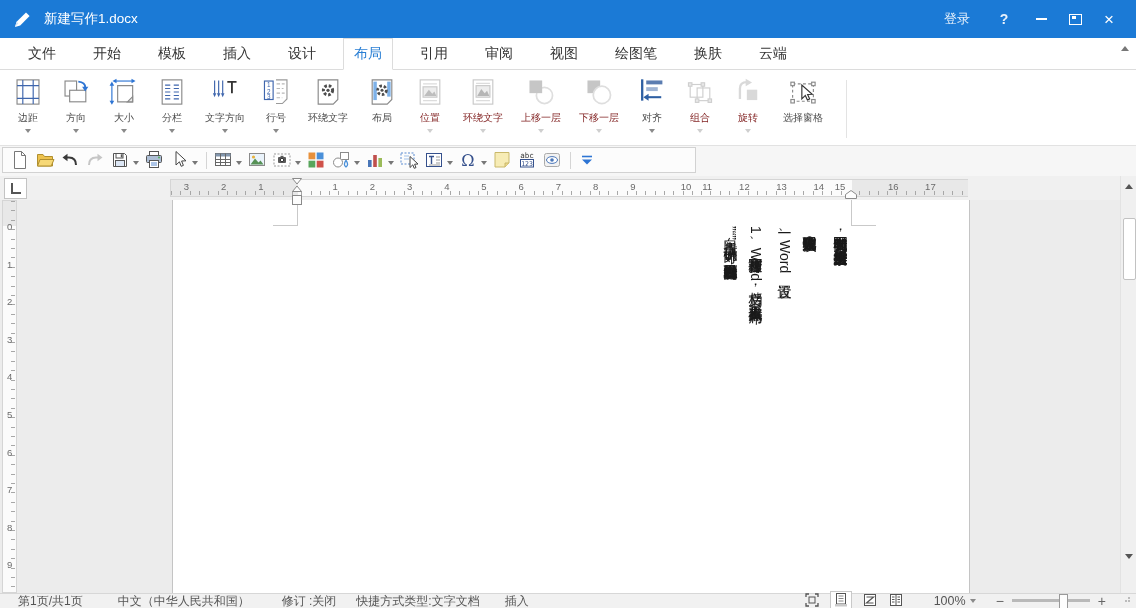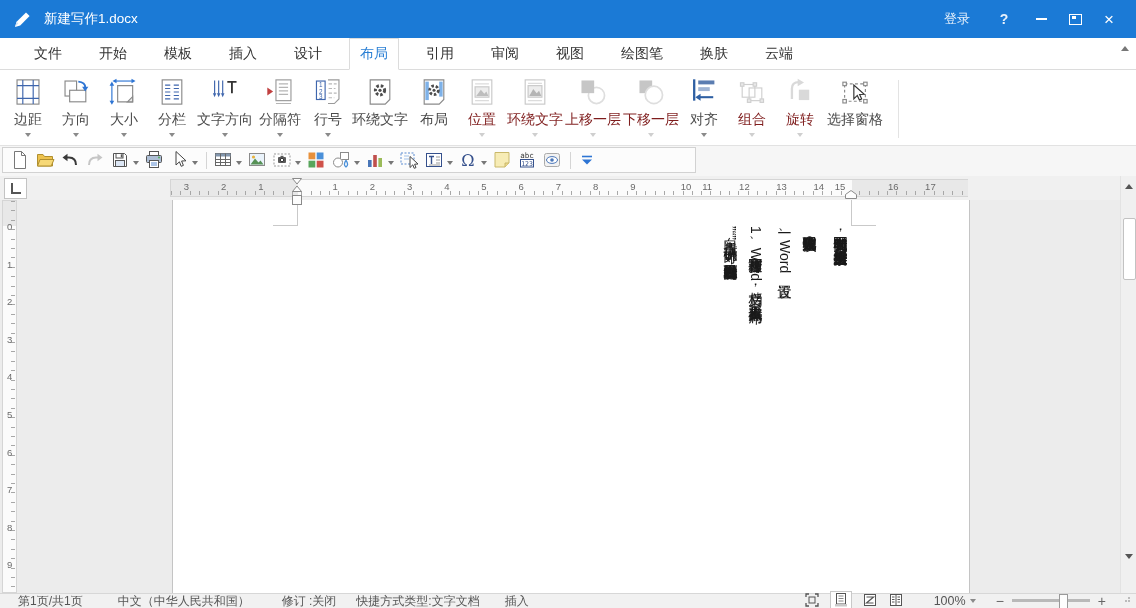--- a/index.html
+++ b/index.html
@@ -17,31 +17,31 @@
   .wc-login{width:54px;font-size:13px;}
   .wc-help{width:40px;font-size:14px;font-weight:bold;}
   .wc-btn{width:34px;}
   .min-glyph{width:11px;height:2px;background:#fff;}
   .max-glyph{width:11px;height:9px;border:1.5px solid #fff;position:relative;}
   .max-glyph:after{content:"";position:absolute;left:2px;top:1px;width:4px;height:3px;background:#fff;}
   .close-glyph{font-size:17px;color:#fff;line-height:1;}
 
   
   #tabbar{left:0;top:38px;width:1136px;height:32px;background:#fff;border-bottom:1px solid #dcdcdc;
-          display:flex;align-items:stretch;padding-left:24px;box-sizing:border-box;}
+          display:flex;align-items:stretch;padding-left:18px;box-sizing:border-box;}
   .tab{font-size:14px;color:#333;display:flex;align-items:center;padding:0 10px;margin-right:17px;position:relative;}
   .tab.sel{color:#2a7fd4;background:#fff;border:1px solid #dcdcdc;border-bottom:1px solid #fff;margin-bottom:-1px;}
   #ribbon-collapse{position:absolute;right:7px;top:46px;}
 
   
   #ribbon{left:0;top:70px;width:1136px;height:76px;background:#fff;border-bottom:1px solid #e2e2e2;
           display:flex;align-items:flex-start;padding:4px 0 0 4px;box-sizing:border-box;}
   .rbtn{display:flex;flex-direction:column;align-items:center;width:48px;flex:none;padding-top:2px;}
   .rbtn .ric{height:32px;display:flex;align-items:center;justify-content:center;}
-  .rbtn .rlab{font-size:14px;color:#4a4a4a;margin-top:3px;white-space:nowrap;}
+  .rbtn .rlab{font-size:10px;color:#4a4a4a;margin-top:3px;white-space:nowrap;}
   .rbtn.dis .rlab{color:#7f1d1d;}
   .rbtn .rdd{margin-top:4px;height:5px;}
   .tri-down{width:0;height:0;border-left:3.5px solid transparent;border-right:3.5px solid transparent;border-top:4px solid #8a8a8a;}
   .rbtn.dis .tri-down{border-top-color:#cfcfcf;}
   .rsep{width:1px;height:58px;background:#e3e3e3;margin:6px 0 0 12px;flex:none;}
 
   
   #qtb-row{left:0;top:146px;width:1136px;height:30px;background:#f6f6f6;}
   #qtb{position:absolute;left:2px;top:1px;width:694px;height:26px;background:#fcfcfc;border:1px solid #d2d2d2;
        display:flex;align-items:center;padding-left:7px;box-sizing:border-box;}
@@ -204,33 +204,20 @@
       <div class="ric">
         <svg width="30" height="30" viewBox="0 0 26 26">
           <path d="M4,3 V14.5 M7.5,3 V14.5 M11,3 V14.5" stroke="#3f66ad"></path>
           <polygon points="2.5,14 5.5,14 4,17.5" fill="#3f66ad"></polygon>
           <polygon points="6,14 9,14 7.5,17.5" fill="#3f66ad"></polygon>
           <polygon points="9.5,14 12.5,14 11,17.5" fill="#3f66ad"></polygon>
           <path d="M15,4.2 H23 M19,4.2 V14" stroke="#333" stroke-width="1.6"></path>
         </svg>
       </div>
       <div class="rlab">文字方向</div>
-      <div class="rdd">
-        <div class="tri-down"></div>
-      </div>
-    </div>
-    <div class="rbtn" style="width: 52px;">
-      <div class="ric">
-        <svg width="30" height="30" viewBox="0 0 26 26">
-          <polygon points="2,9 7,12.5 2,16" fill="#c14040"></polygon>
-          <rect x="9.5" y="2.5" width="13" height="18" fill="#fff" stroke="#9a9a9a"></rect>
-          <path d="M12,6h8 M12,9h8 M12,12h8 M12,15h8 M9.5,23h13" stroke="#b5b5b5"></path>
-        </svg>
-      </div>
-      <div class="rlab">分隔符</div>
       <div class="rdd">
         <div class="tri-down"></div>
       </div>
     </div>
     <div class="rbtn" style="width: 44px;">
       <div class="ric">
         <svg width="30" height="30" viewBox="0 0 26 26">
           <path d="M13,2.5 H22.5 V19 L18.5,23 H13" fill="#fff" stroke="#9a9a9a"></path>
           <path d="M13.5,6 h7 M13.5,10 h6 M13.5,14 h7 M13.5,18 h5" stroke="#b8b8b8" stroke-dasharray="3,1.5"></path>
           <rect x="3" y="3.5" width="7.5" height="16" fill="#fff" stroke="#3f66ad"></rect>

